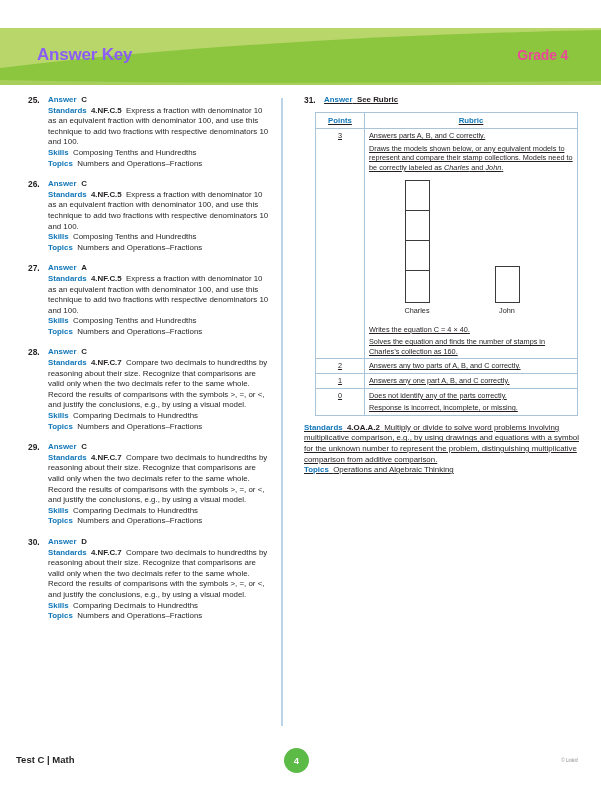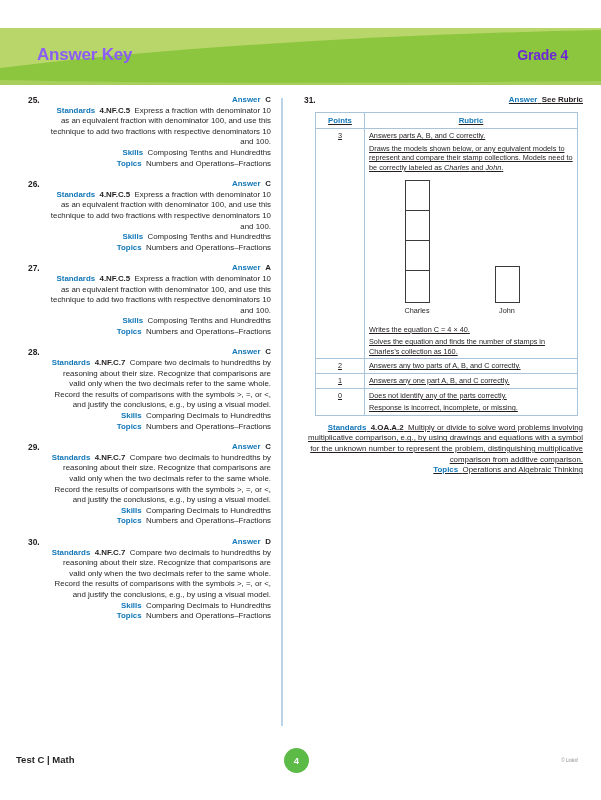--- a/index.html
+++ b/index.html
@@ -30,21 +30,21 @@
     font-size: 17px;
     font-weight: bold;
     color: #8b5cf6;
     letter-spacing: -0.2px;
   }
   .banner-grade {
     position: absolute;
     right: 33px; top: 19px;
     font-size: 14px;
     font-weight: bold;
-    color: #6d28d9;
+    color: #ec4899;
     letter-spacing: -0.2px;
   }
 
   
   .page {
     position: absolute;
     left: 0; top: 95px;
     width: 601px;
     height: 645px;
   }
@@ -80,21 +80,21 @@
     font-size: 8.4px;
     font-weight: bold;
     color: #231f20;
   }
   .lbl {
     color: #1277b8;
     font-weight: bold;
   }
   .lbl-sp { display: inline-block; width: 2.5px; }
   .ans-val { font-weight: bold; color: #231f20; }
-  .row { display: block; text-align: right; }
+  .row { display: block; }
   .std-body { color: #231f20; }
   .skills-wrap {
     display: block;
     padding-left: 22px;
     text-indent: -22px;
   }
 
   
   .rubric-heading {
     position: relative;

